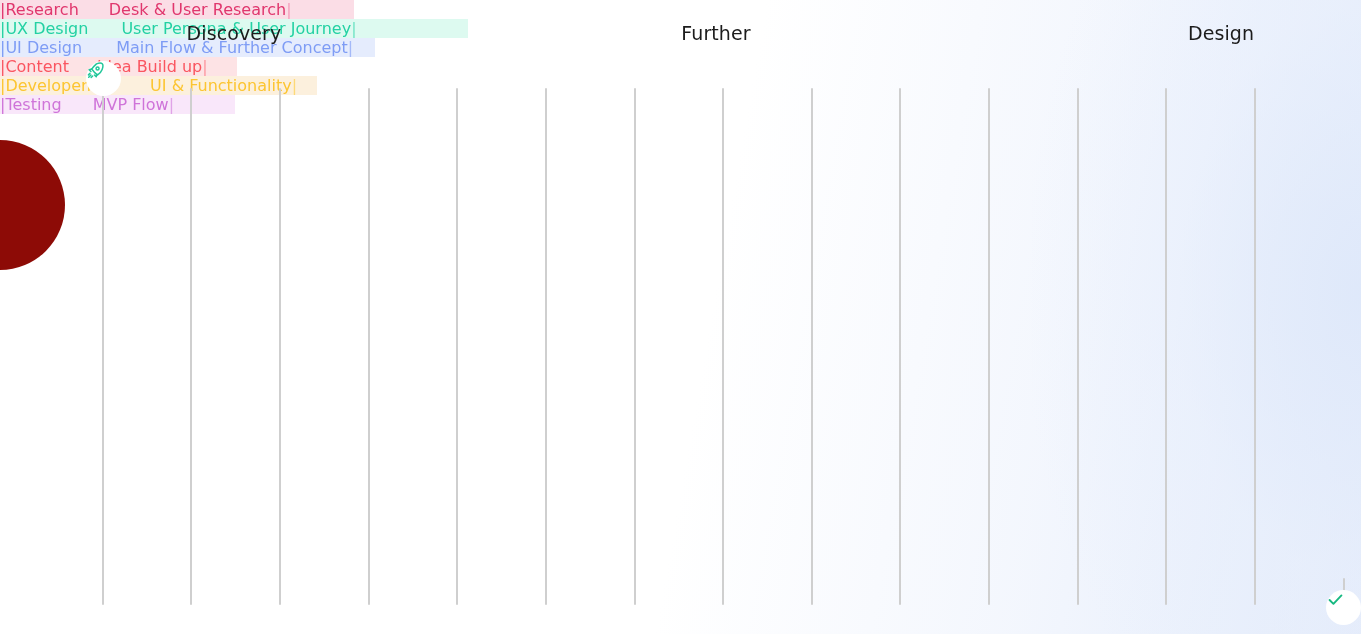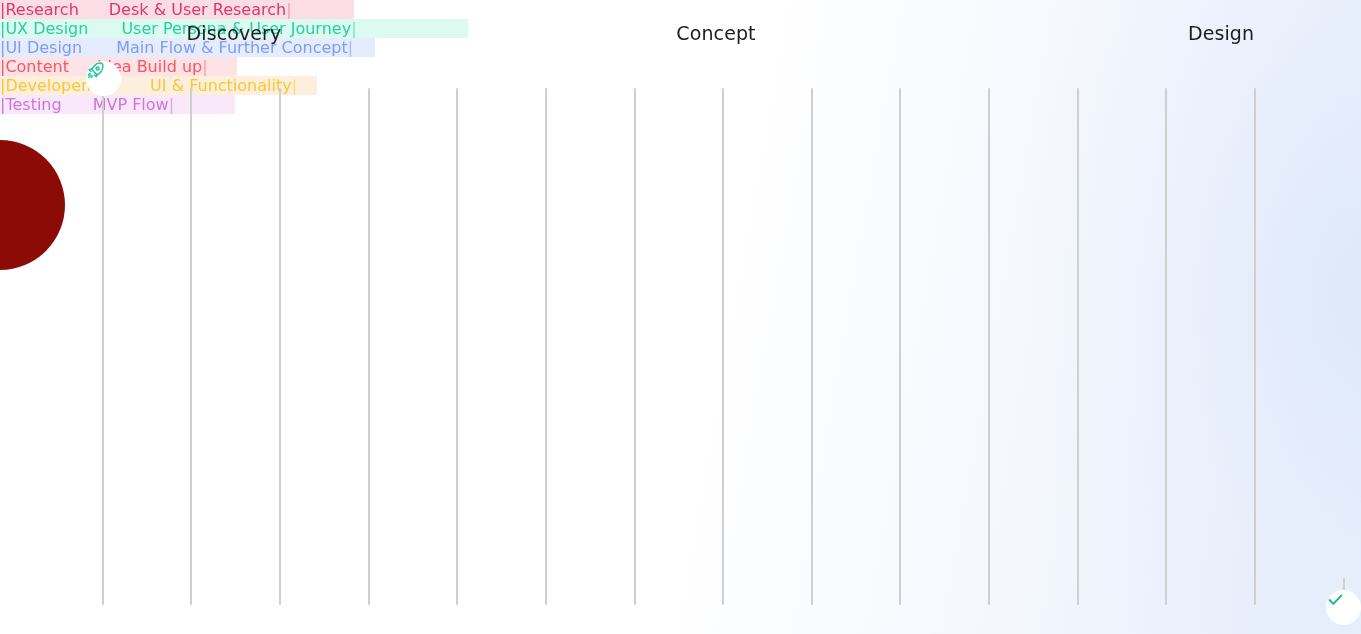--- a/index.html
+++ b/index.html
@@ -135,21 +135,21 @@
 
 <div id="timeline-root">
 
   <div class="bg-wash"></div>
   <div class="bg-wash-2"></div>
 
   <div class="red-circle" id="red-circle" style="left: -65px; top: 140px; height: 130px; width: 130px; background: rgb(141, 11, 6);"></div>
 
   <div id="phase-headers">
       <div class="phase-header" style="left: 234px; text-align: right;">Discovery</div>
-      <div class="phase-header" style="left: 716px;">Concept</div>
+      <div class="phase-header" style="left: 716px;">Further</div>
       <div class="phase-header" style="left: 1221px;">Design</div>
     </div>
   <div id="grid-layer">
       <div class="gridline" style="left: 102px; top: 61px; height: 544px; background: rgb(207, 207, 207);"></div>
       <div class="gridline" style="left: 190px; top: 88px; height: 517px; background: rgb(207, 207, 207);"></div>
       <div class="gridline" style="left: 279px; top: 88px; height: 517px; background: rgb(207, 207, 207);"></div>
       <div class="gridline" style="left: 368px; top: 88px; height: 517px; background: rgb(207, 207, 207);"></div>
       <div class="gridline" style="left: 456px; top: 88px; height: 517px; background: rgb(207, 207, 207);"></div>
       <div class="gridline" style="left: 545px; top: 88px; height: 517px; background: rgb(207, 207, 207);"></div>
       <div class="gridline" style="left: 634px; top: 88px; height: 517px; background: rgb(207, 207, 207);"></div>

